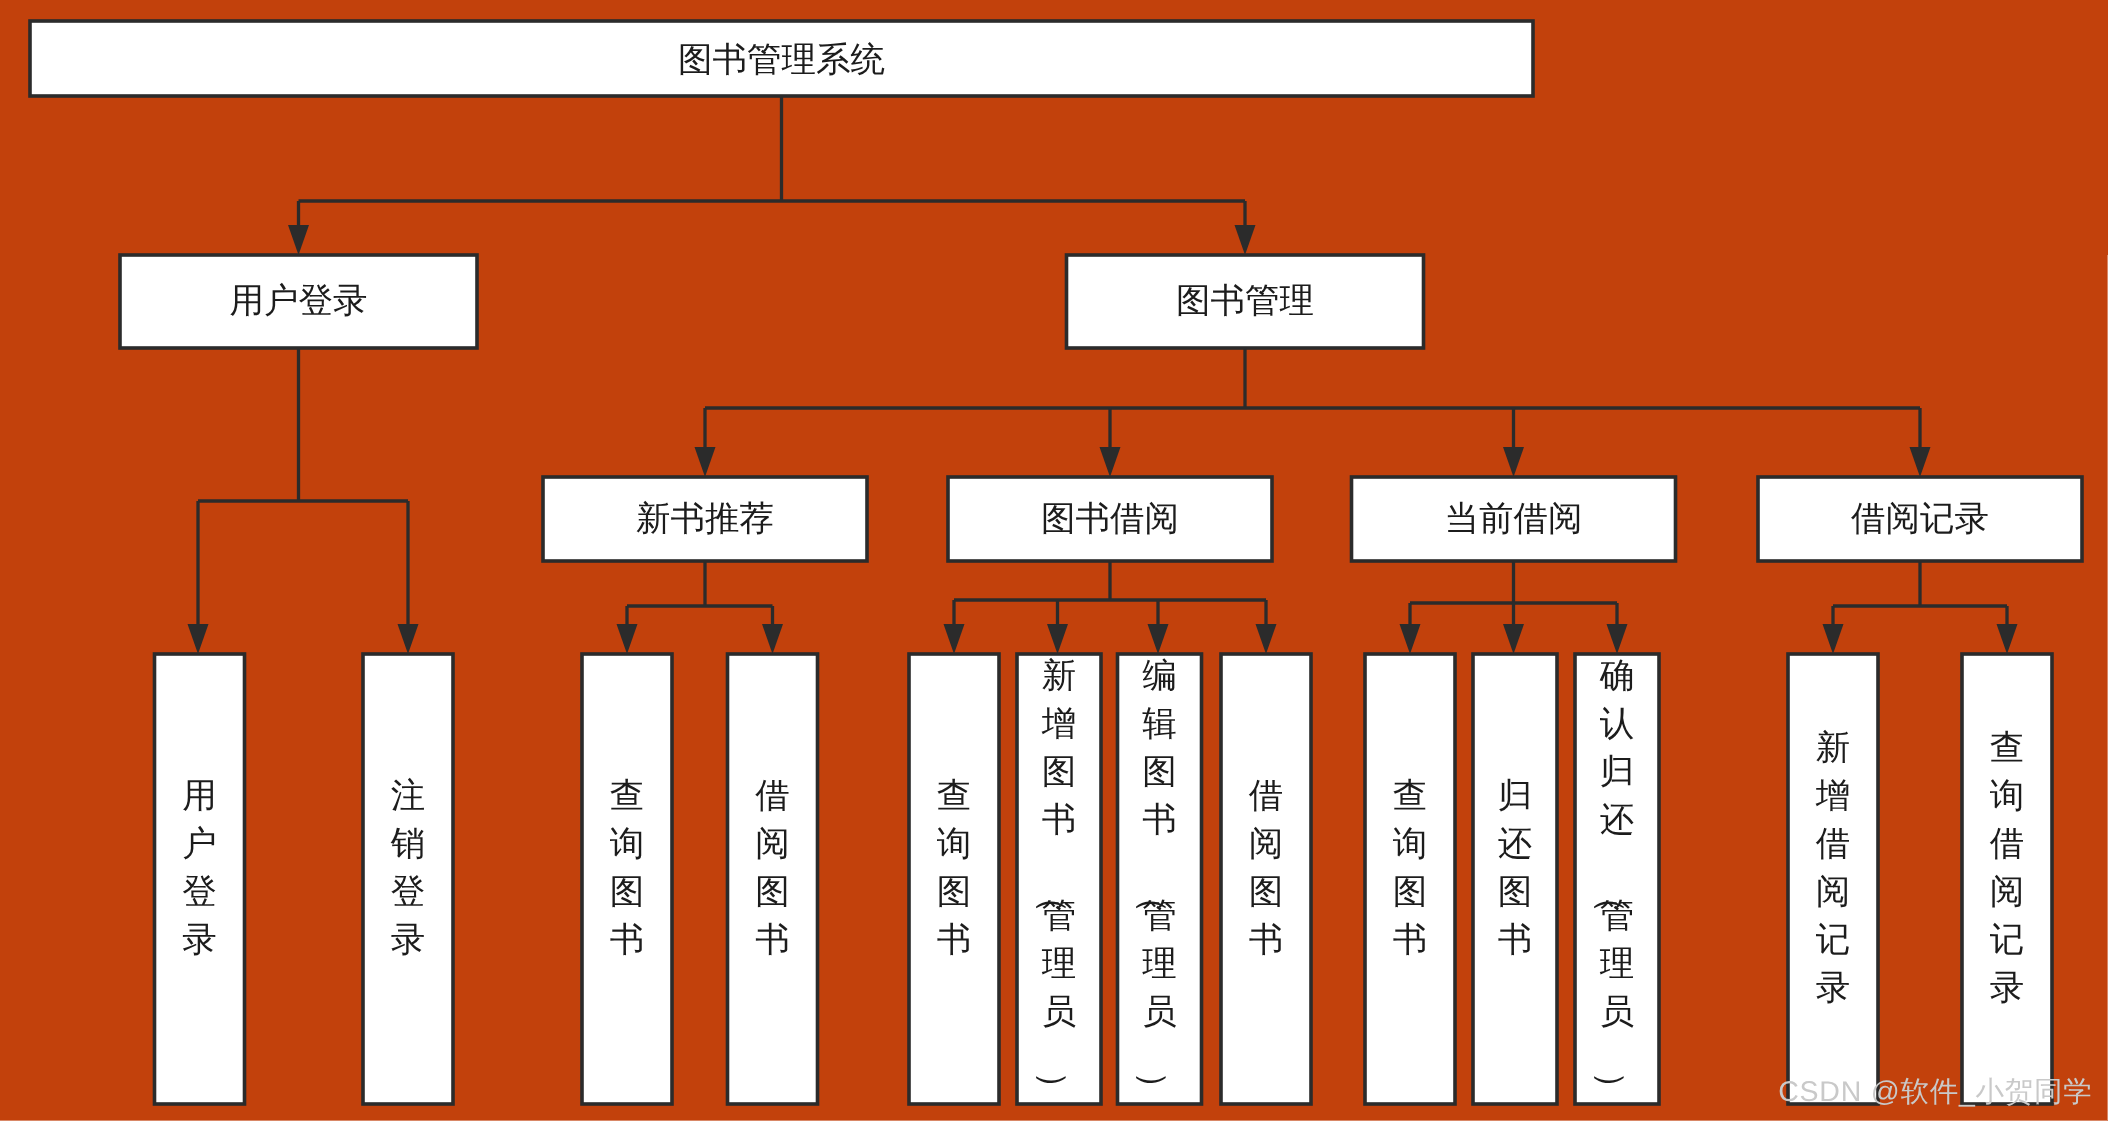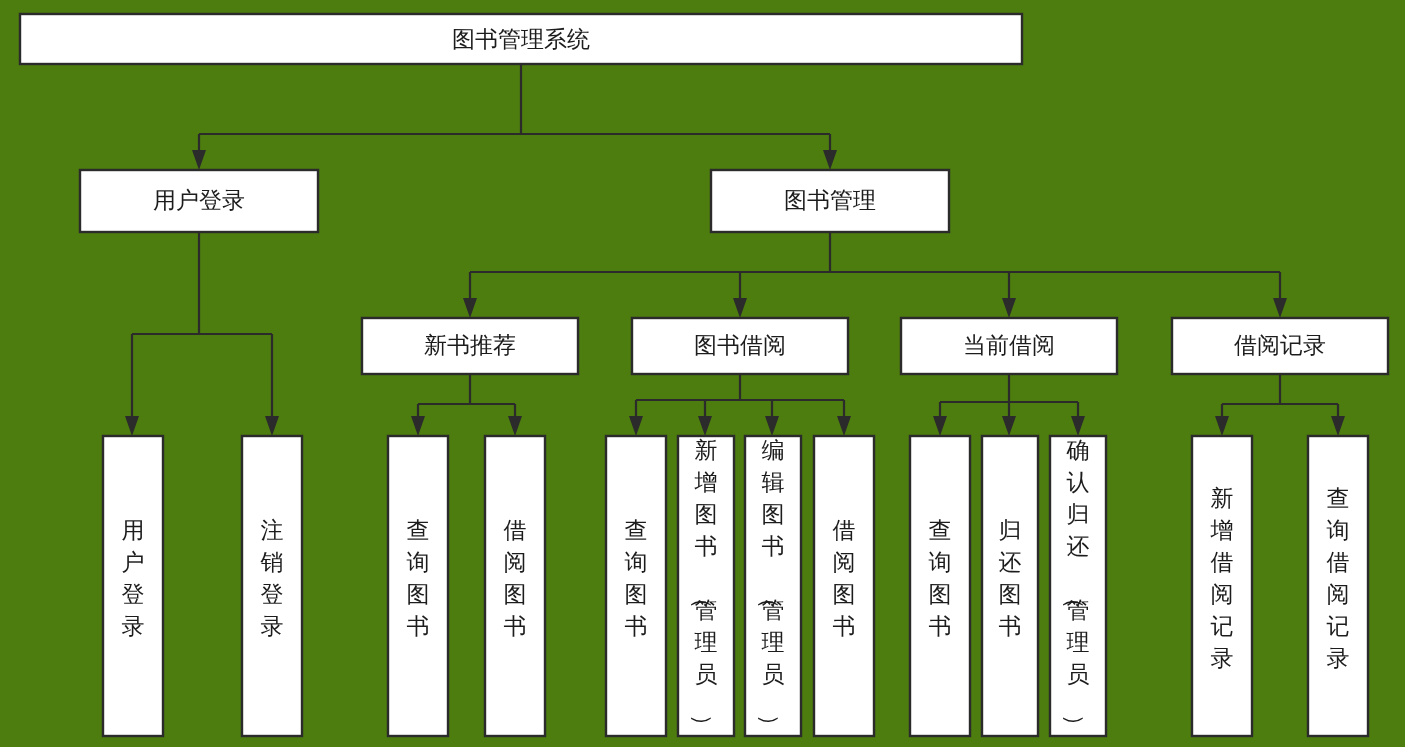--- a/index.html
+++ b/index.html
@@ -1,21 +1,21 @@
 <!DOCTYPE html>
 <html><head>
 <meta charset="utf-8">
 <style>
   html,body{margin:0;padding:0;background:#ffffff;}
   body{
     width:1405px;height:747px;
     font-family:"Liberation Sans","DejaVu Sans",sans-serif;
     overflow:hidden;
   }
-  #stage{position:relative;width:1405px;height:747px;background:#4d7c0f;}
+  #stage{position:relative;width:1405px;height:747px;background:#c2410c;}
   svg#diagram{position:absolute;left:0;top:0;width:1405px;height:747px;display:block;}
   .nodebox{
     fill:#ffffff;
     stroke:#2b2b2b;
     stroke-width:2.4;
   }
   .connector{
     stroke:#2b2b2b;
     stroke-width:2.2;
     fill:none;
@@ -199,13 +199,14 @@
       <rect class="nodebox" x="1192" y="436" width="60" height="300"></rect>
       <text class="vlabel" x="1222"><tspan x="1222" y="506">新</tspan><tspan x="1222" y="538">增</tspan><tspan x="1222" y="570">借</tspan><tspan x="1222" y="602">阅</tspan><tspan x="1222" y="634">记</tspan><tspan x="1222" y="666">录</tspan></text>
     </g>
     <g>
       <rect class="nodebox" x="1308" y="436" width="60" height="300"></rect>
       <text class="vlabel" x="1338"><tspan x="1338" y="506">查</tspan><tspan x="1338" y="538">询</tspan><tspan x="1338" y="570">借</tspan><tspan x="1338" y="602">阅</tspan><tspan x="1338" y="634">记</tspan><tspan x="1338" y="666">录</tspan></text>
     </g>
 
   </svg>
 
+  <div class="watermark">CSDN @软件_小贺同学</div>
 </div>
 
 </body></html>

